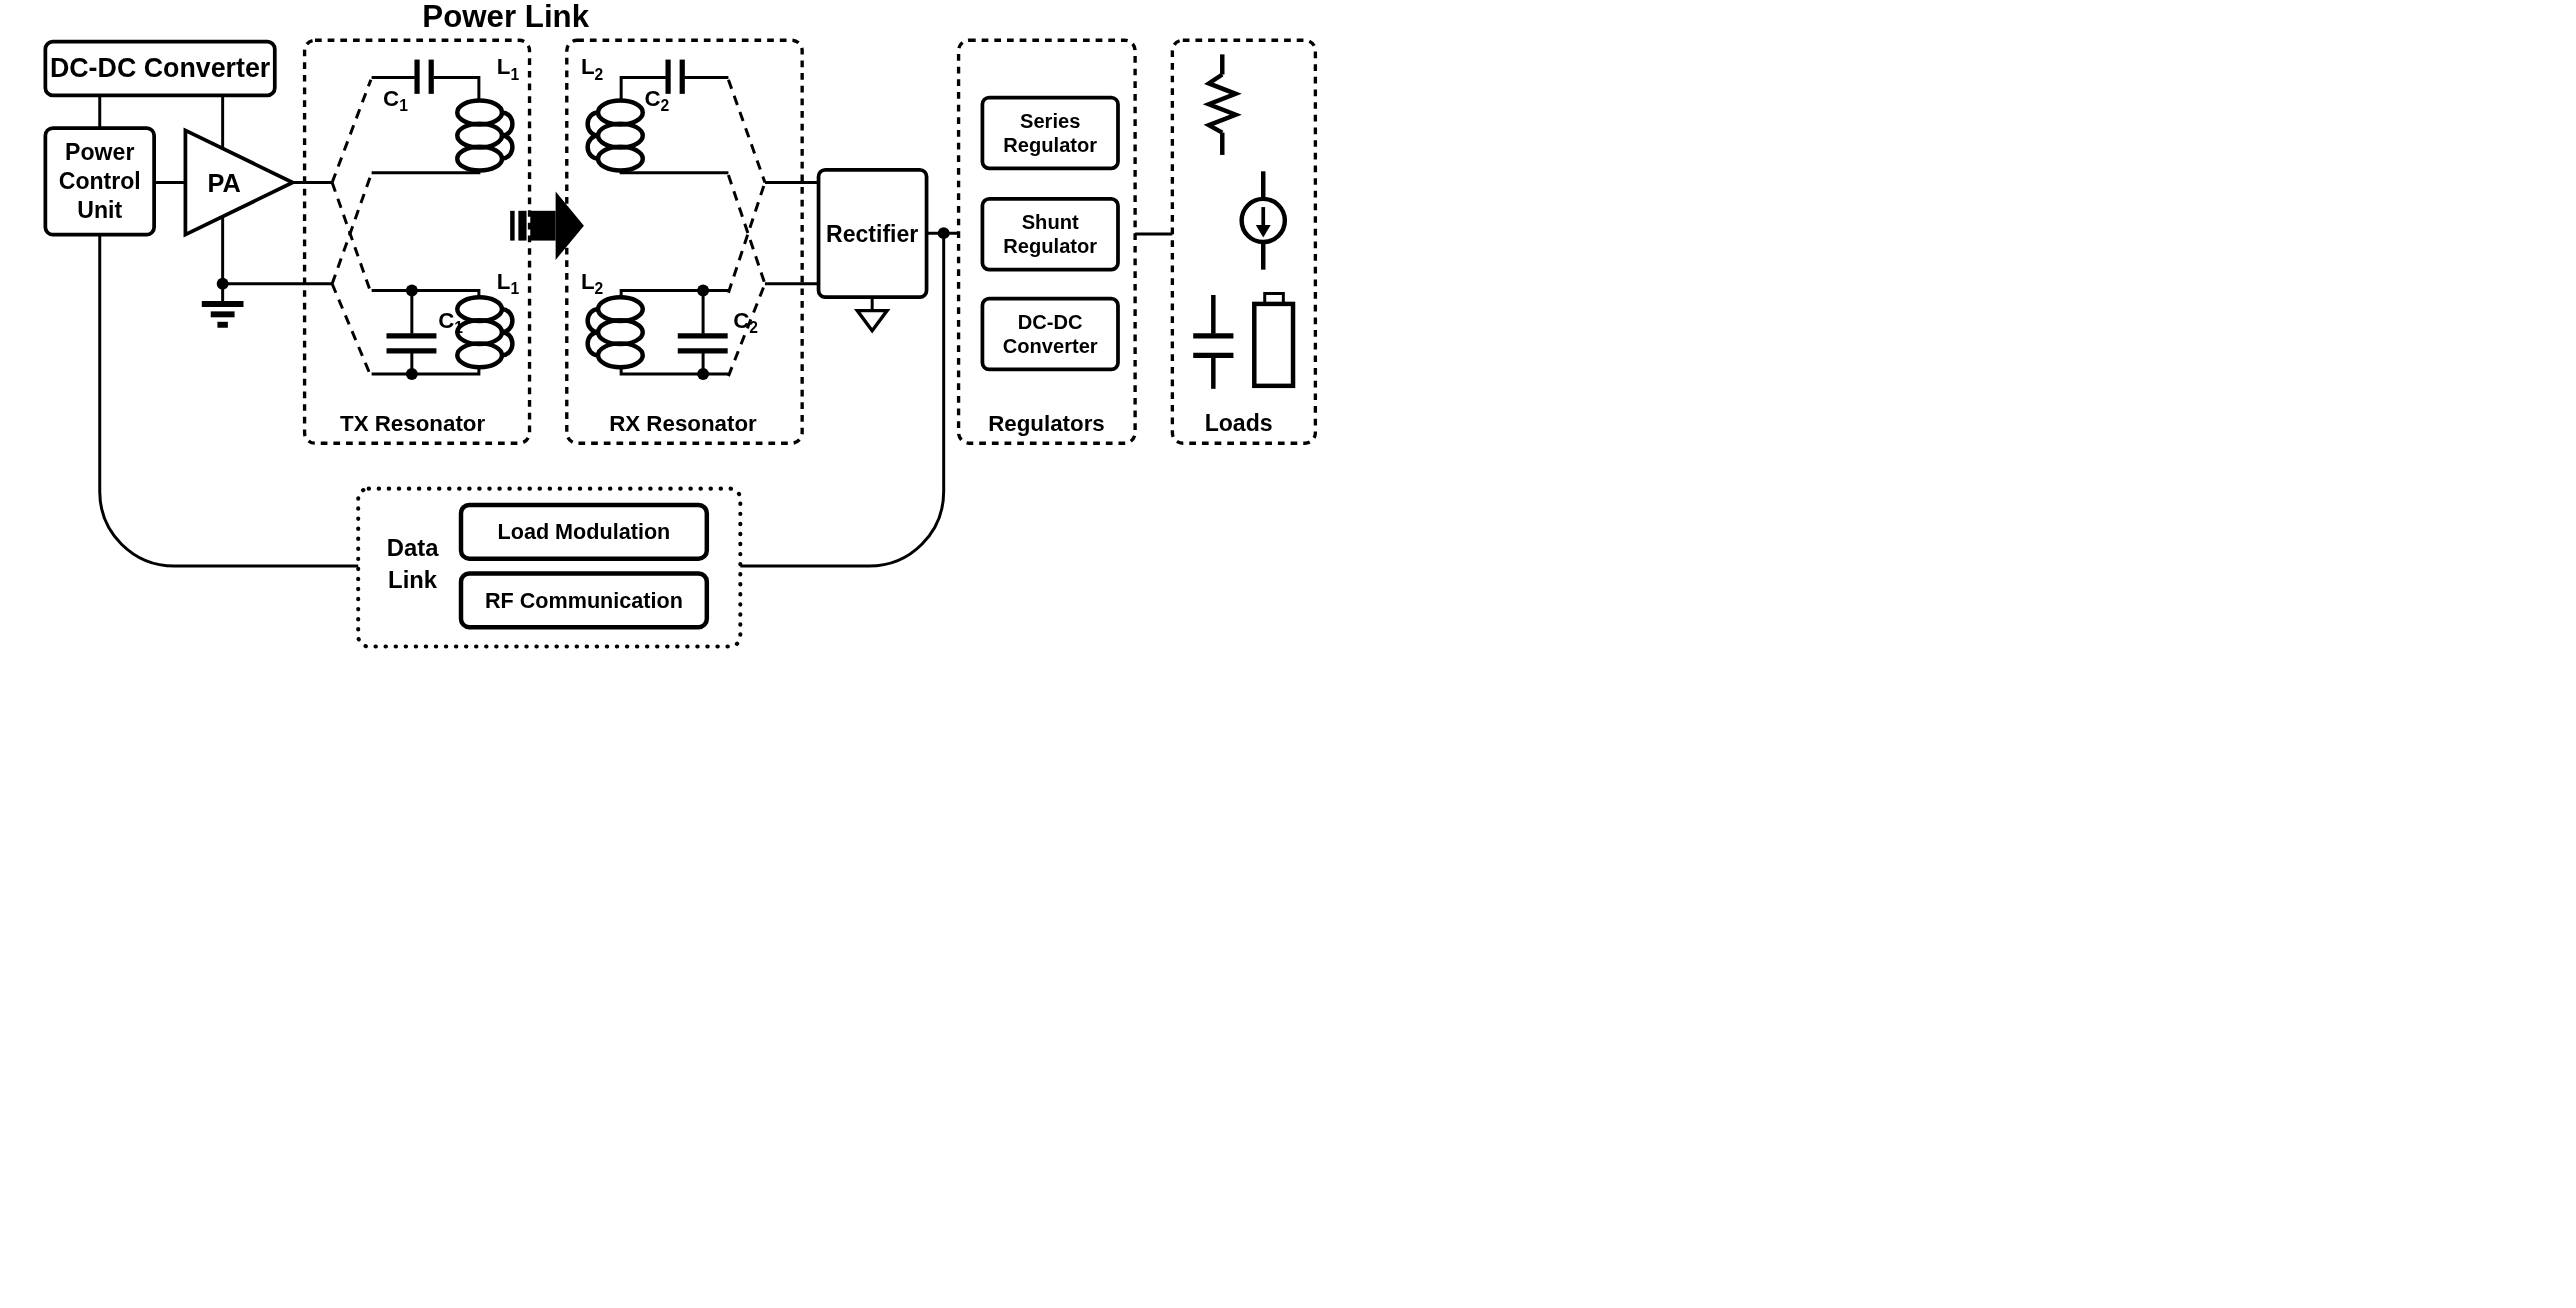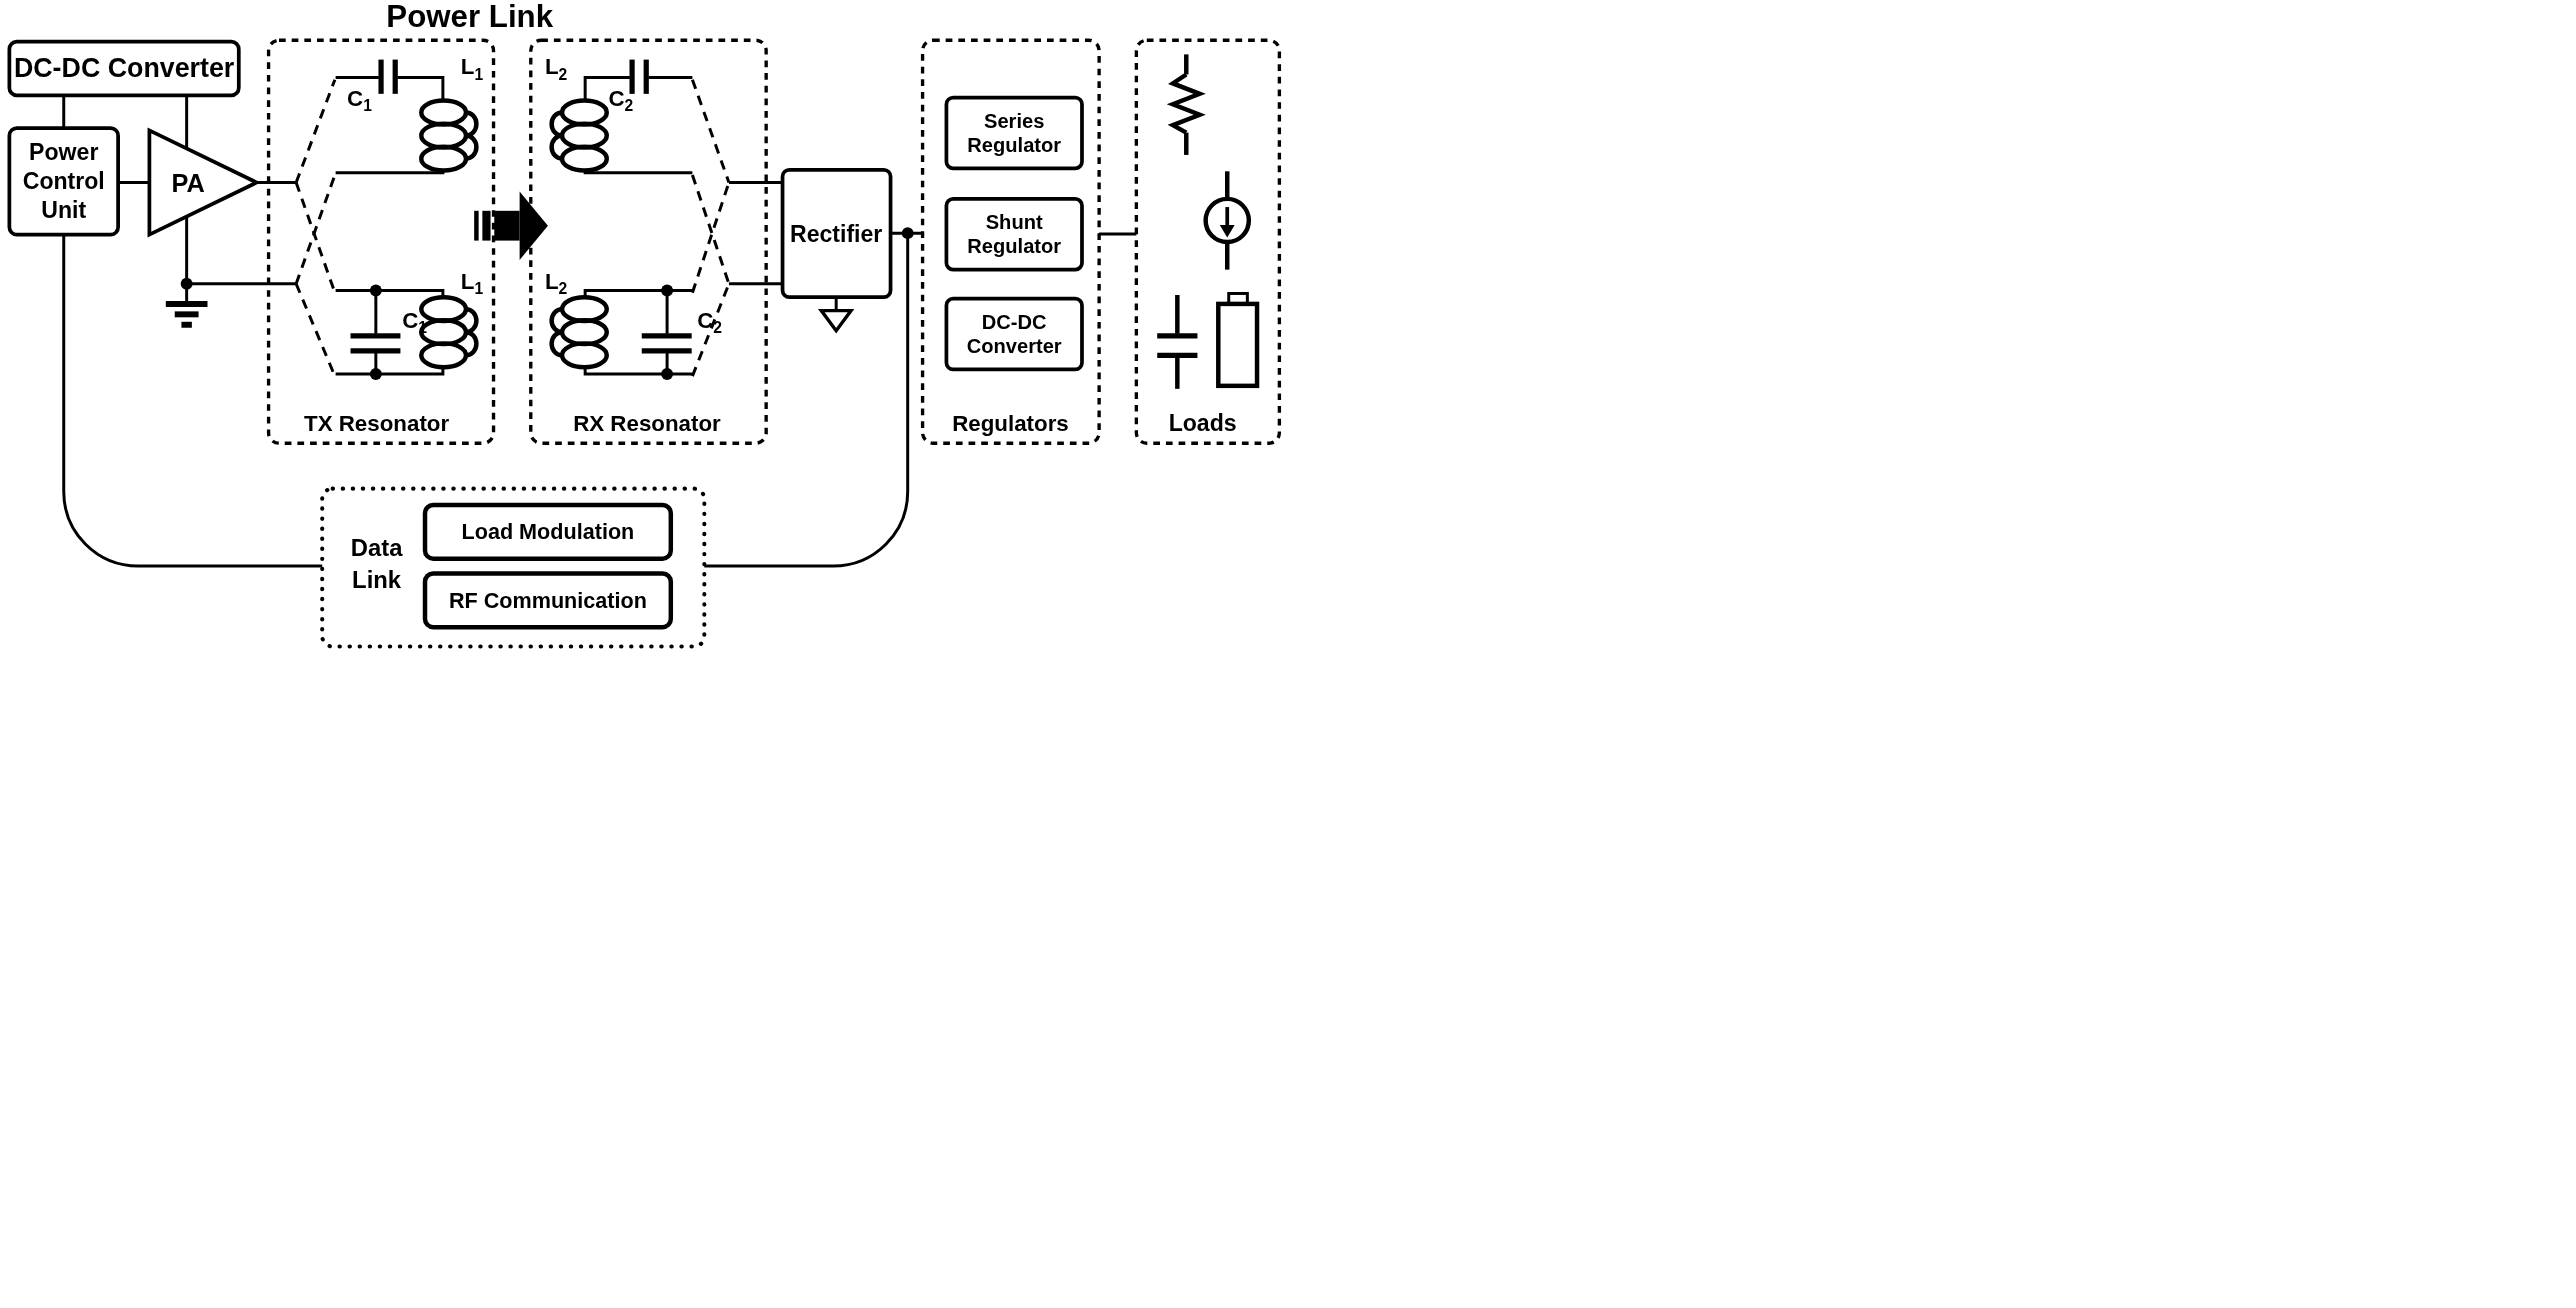--- a/index.html
+++ b/index.html
@@ -1,16 +1,16 @@
 <!DOCTYPE html>
 <html style="font-size:12px"><head>
 <meta charset="utf-8">
 <style>
   html,body{margin:0;padding:0;background:#ffffff;}
-  .stage{width:1288px;height:654px;background:#ffffff;position:relative;overflow:hidden;}
+  .stage{width:1288px;height:654px;background:#ffffff;position:relative;overflow:hidden;padding-left:36px;}
   svg{display:block;}
   svg text{font-family:"Liberation Sans","DejaVu Sans",sans-serif;font-weight:bold;fill:#000000;text-anchor:middle;}
   .wire{stroke:#000;stroke-width:4;fill:none;}
   .boxline{stroke:#000;stroke-width:5;fill:#fff;}
   .dashbox{stroke:#000;stroke-width:4.5;fill:none;stroke-dasharray:9 8;}
   .dotbox{stroke:#000;stroke-width:5.5;fill:none;stroke-dasharray:0.5 13;stroke-linecap:round;}
   .ddiag{stroke:#000;stroke-width:4;fill:none;stroke-dasharray:13 10;}
   .comp{stroke:#000;stroke-width:6;fill:none;}
   .plate{stroke:#000;stroke-width:7;fill:none;}
   .solid{fill:#000;stroke:none;}

